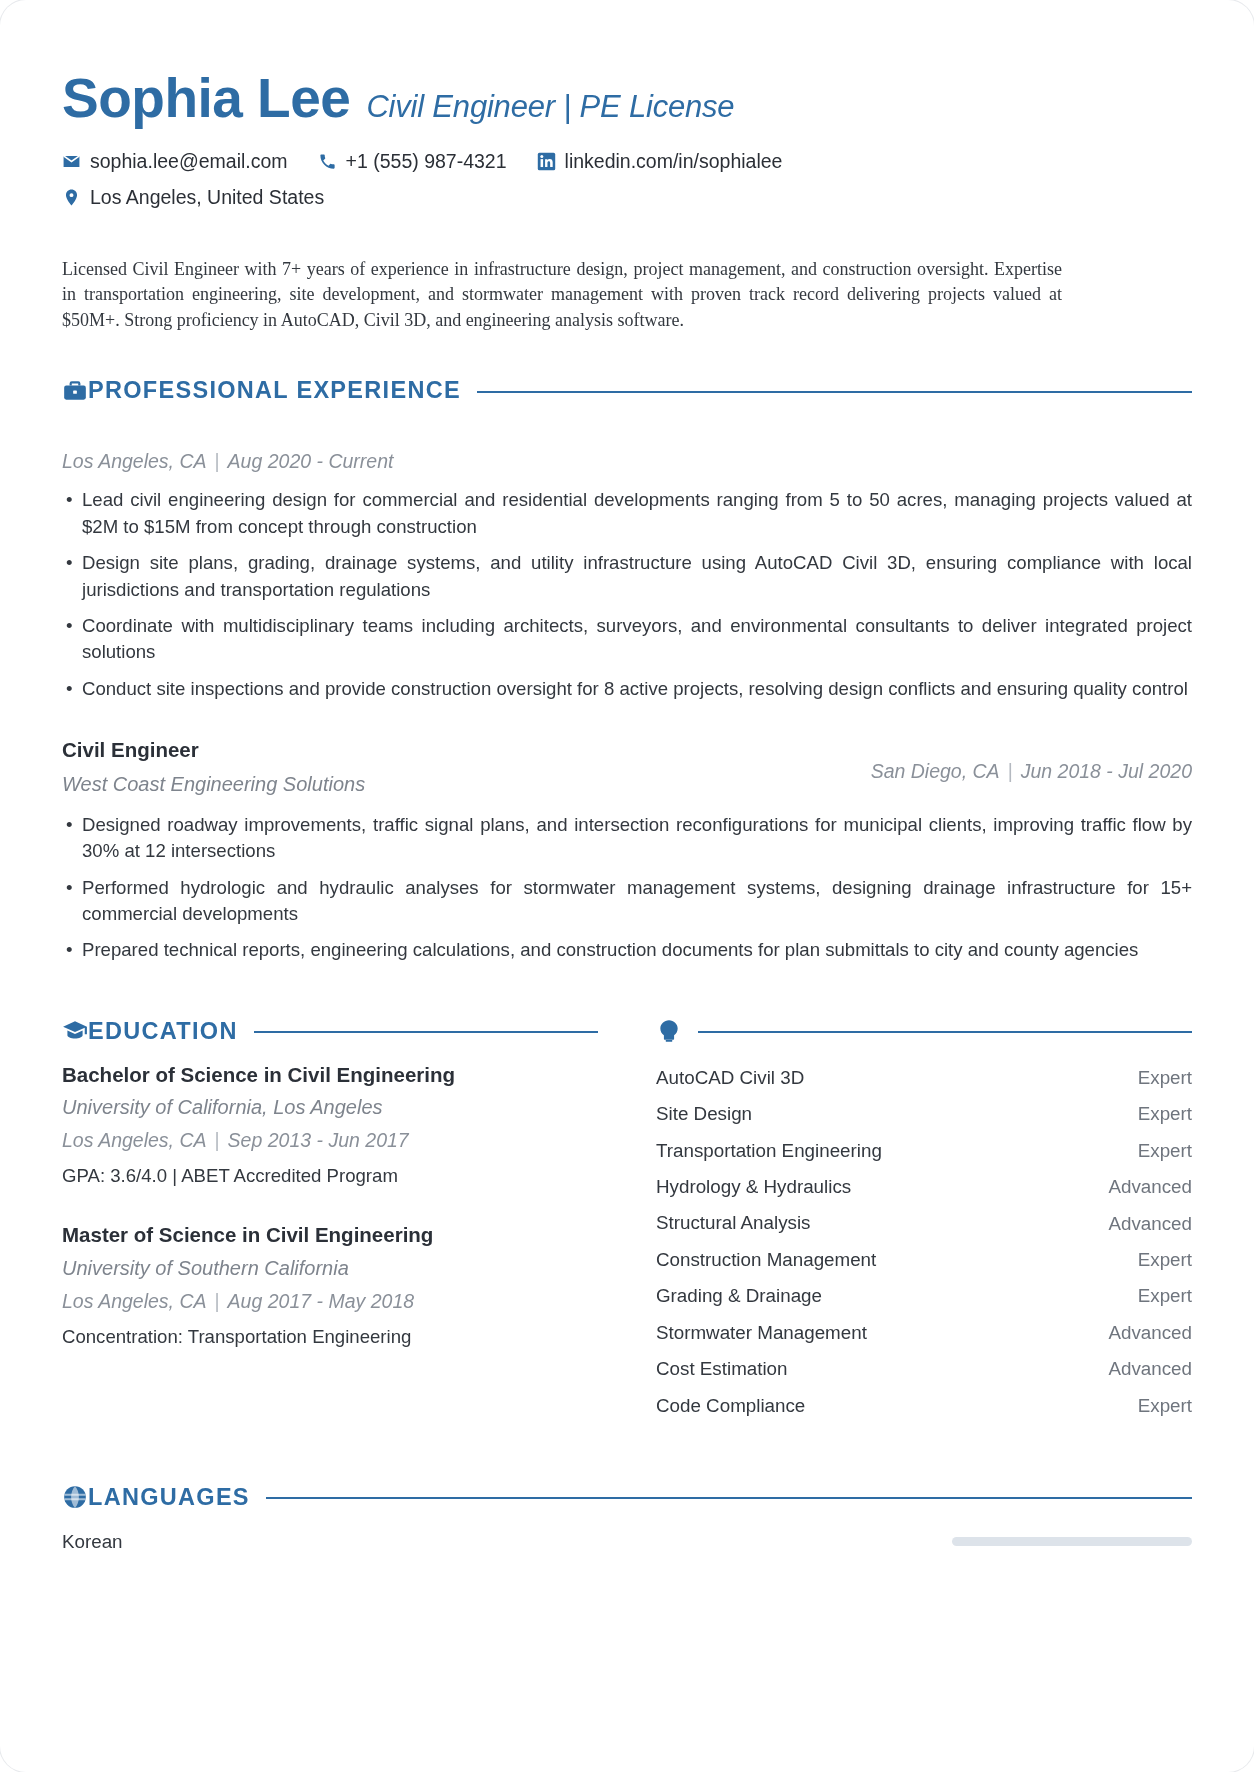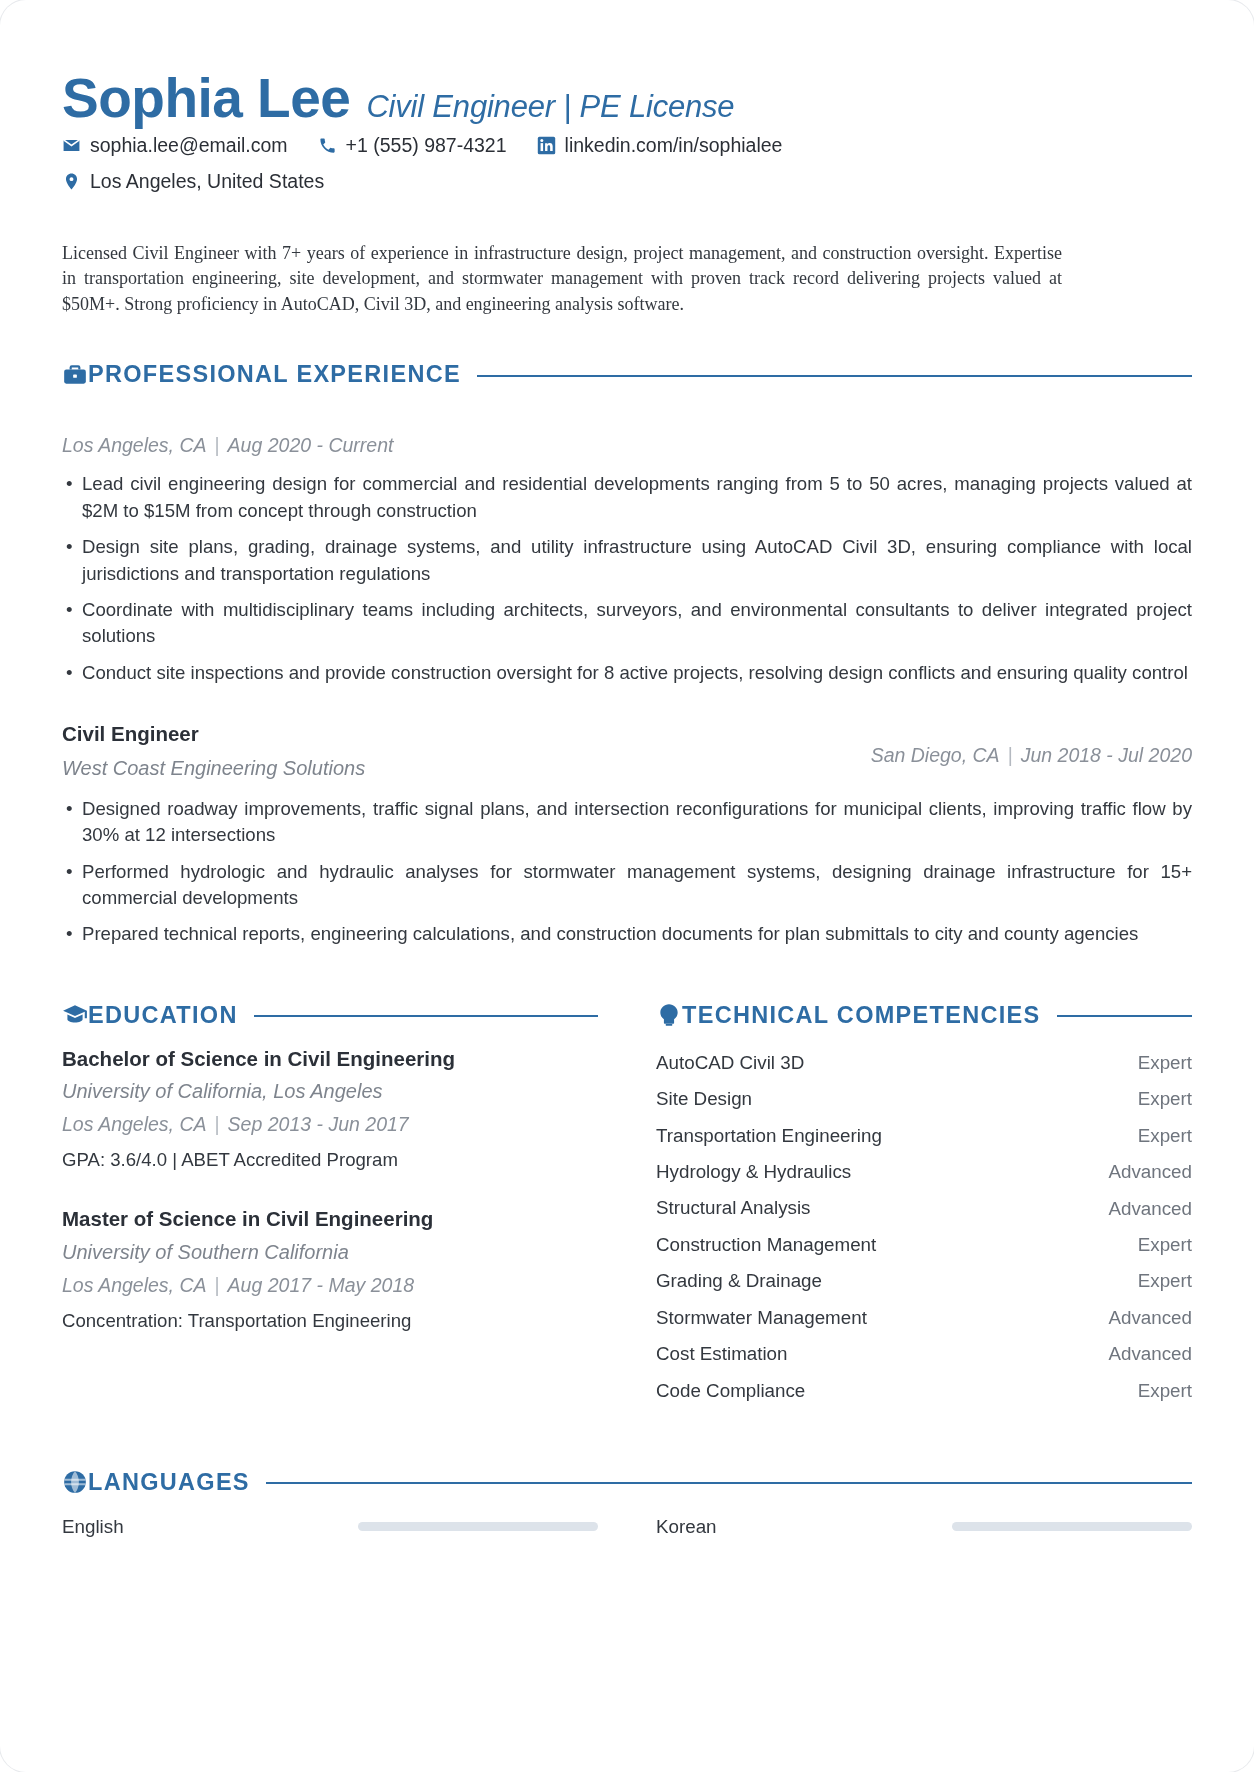--- a/index.html
+++ b/index.html
@@ -40,21 +40,21 @@
     color: #2e6ca4;
     font-weight: normal;
     letter-spacing: -0.2px;
   }
 
   .contact-line {
     display: flex;
     align-items: center;
     flex-wrap: wrap;
     gap: 0;
-    margin-top: 6px;
+    margin-top: 22px;
     font-size: 19.5px;
     color: #2b2f36;
   }
   .contact-item {
     display: flex;
     align-items: center;
     gap: 9px;
     margin-right: 30px;
     white-space: nowrap;
   }
@@ -411,21 +411,20 @@
     </div>
 
     <div class="col">
       <div class="section-head">
         <span class="sh-icon">
           <svg width="26" height="26" viewBox="0 0 24 24">
               <path d="M12 2C7.6 2 4 5.4 4 9.6c0 2.6 1.3 4.9 3.3 6.3v3.2c0 .6.4 1 1 1h7.4c.6 0 1-.4 1-1v-3.2c2-1.4 3.3-3.7 3.3-6.3C20 5.4 16.4 2 12 2z" fill="#2e6ca4"></path>
               <path d="M9 20.4h6v1.1a.6.6 0 0 1-.6.5H9.6a.6.6 0 0 1-.6-.5v-1.1z" fill="#2e6ca4"></path>
             </svg>
         </span>
-        <span class="sh-title">TECHNICAL COMPETENCIES</span>
         <span class="sh-rule"></span>
       </div>
 
       <div class="skill-row">
         <span class="skill-name">AutoCAD Civil 3D</span>
         <span class="skill-level">Expert</span>
       </div>
       <div class="skill-row">
         <span class="skill-name">Site Design</span>
         <span class="skill-level">Expert</span>
@@ -472,26 +471,20 @@
           <path d="M12 2c2.3 2.4 3.6 6 3.6 10S14.3 19.6 12 22c-2.3-2.4-3.6-6-3.6-10S9.7 4.4 12 2z" fill="#ffffff" opacity="0.55"></path>
           <path d="M2.3 9h19.4v1.8H2.3zM2.3 13.2h19.4V15H2.3z" fill="#ffffff" opacity="0.55"></path>
         </svg>
     </span>
     <span class="sh-title">LANGUAGES</span>
     <span class="sh-rule"></span>
   </div>
 
   <div class="lang-grid">
     <div class="lang-item">
-      <span class="lang-name">English</span>
-      <span class="lang-bar">
-        <span class="lang-fill" style="width: 100%;"></span>
-      </span>
-    </div>
-    <div class="lang-item">
       <span class="lang-name">Korean</span>
       <span class="lang-bar">
         <span class="lang-fill" style="width: 80%;"></span>
       </span>
     </div>
   </div>
 
 </div>
 
 </body></html>

